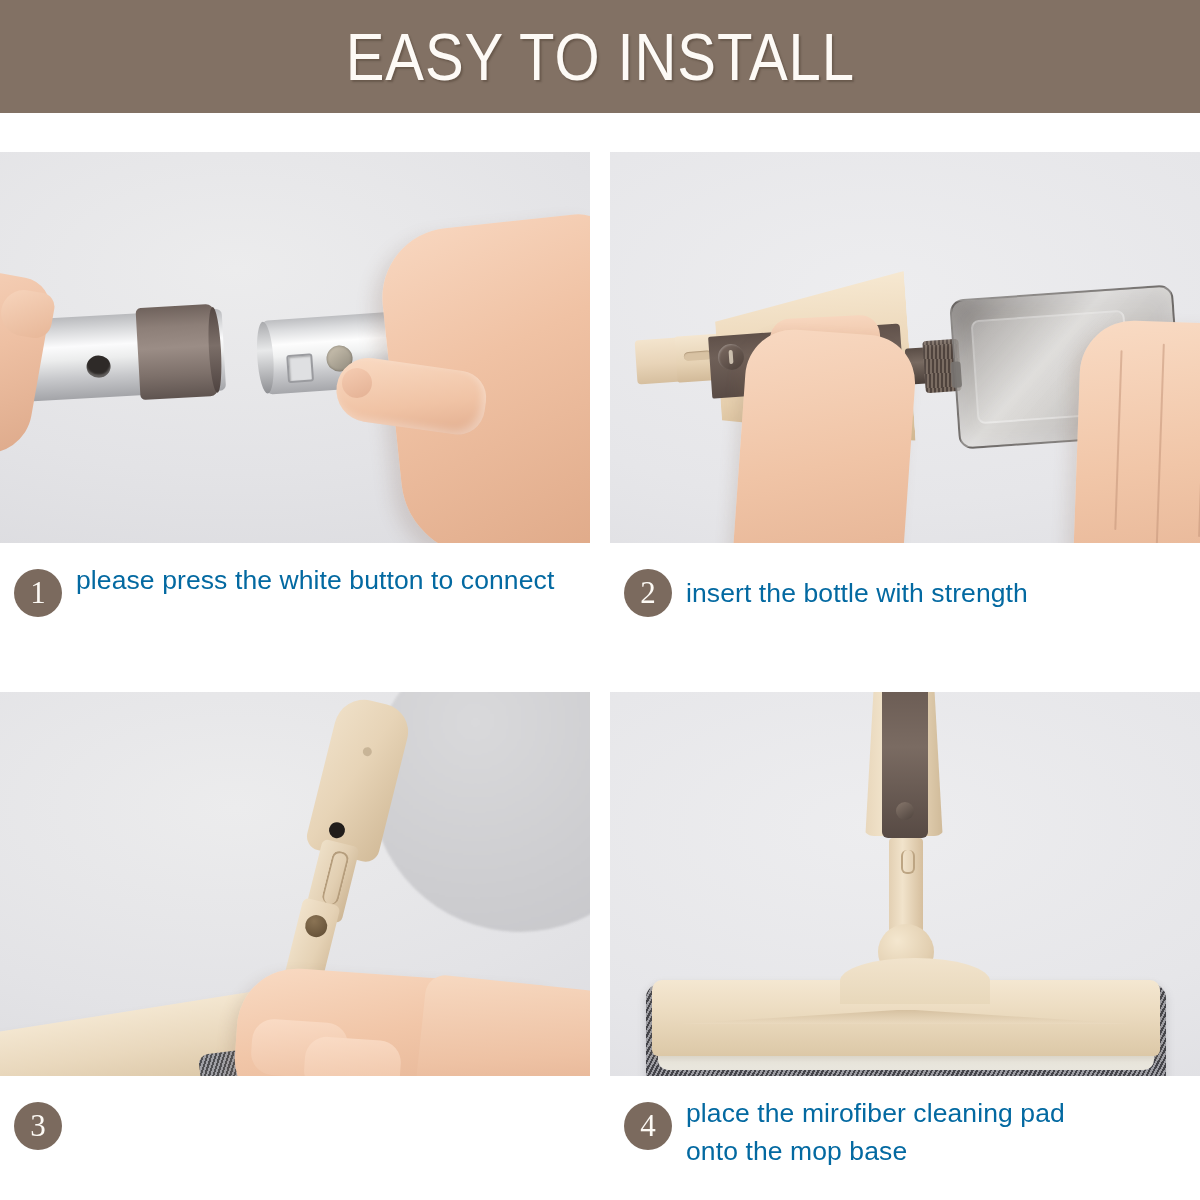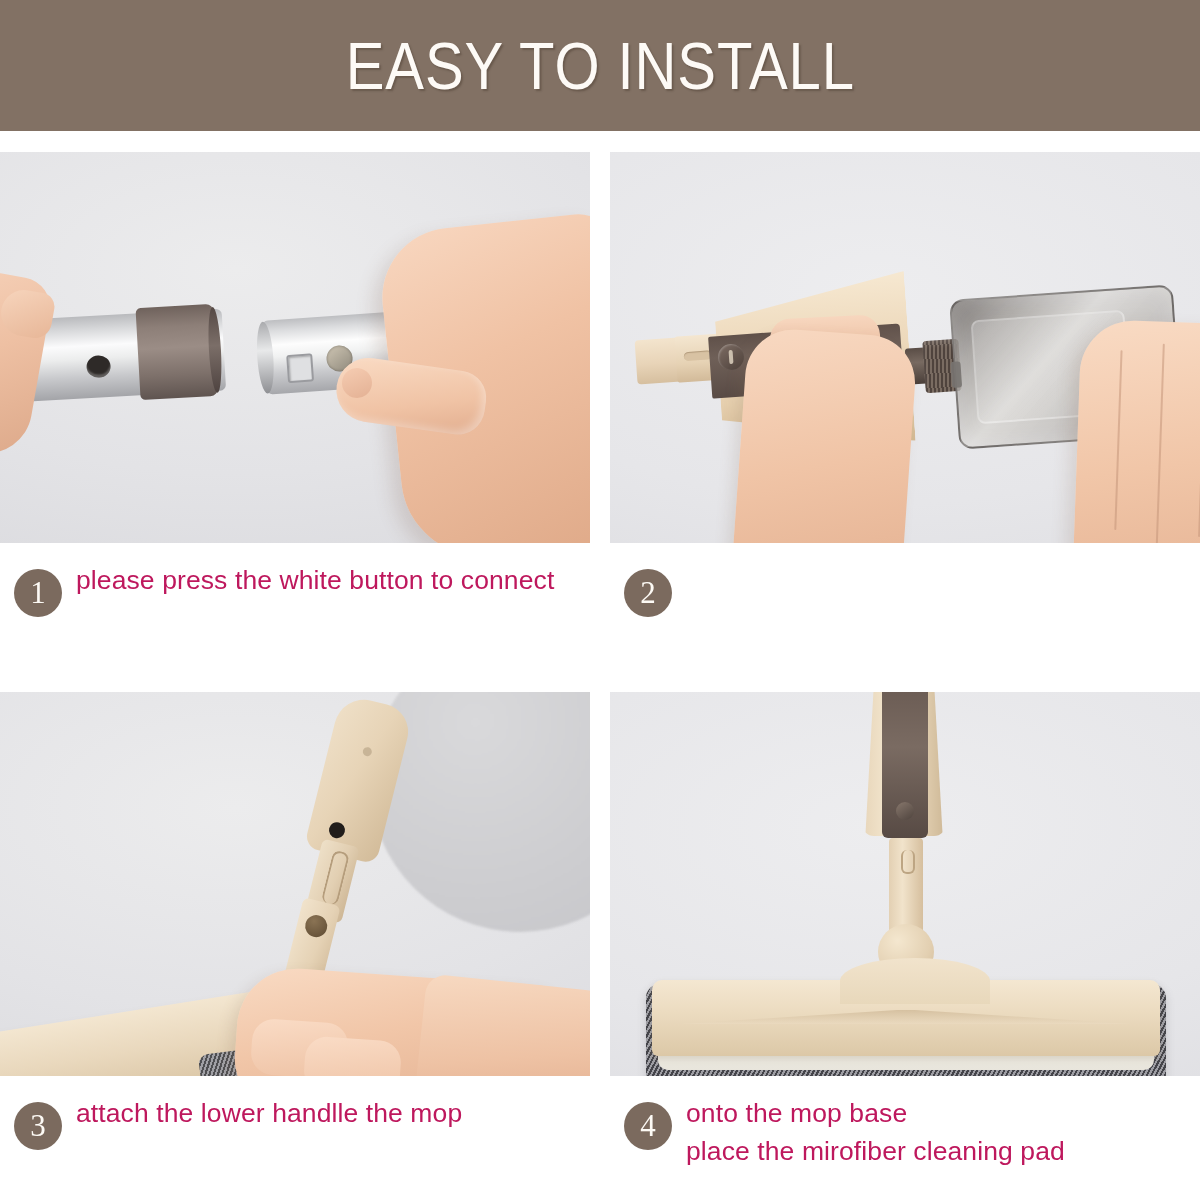--- a/index.html
+++ b/index.html
@@ -13,21 +13,21 @@
     font-family: "Liberation Sans", sans-serif;
     overflow: hidden;
     position: relative;
   }
 
   
   .header-band {
     position: absolute;
     left: 0; top: 0;
     width: 1200px;
-    height: 131px;
+    height: 113px;
     background: #827164;
     display: flex;
     align-items: center;
     justify-content: center;
   }
   .header-title {
     color: #fdfaf6;
     font-family: "Liberation Sans Narrow", "Liberation Sans", sans-serif;
     font-size: 66px;
     letter-spacing: 1px;
@@ -77,21 +77,21 @@
     background: #7b6a5e;
     color: #fdfaf5;
     font-size: 31px;
     line-height: 48px;
     text-align: center;
     font-family: "Liberation Serif", serif;
     margin-top: 8px;
   }
   .caption-text {
     margin-left: 14px;
-    color: #be185d;
+    color: #0369a1;
     font-size: 26.5px;
     line-height: 38px;
     letter-spacing: 0.1px;
     max-width: 520px;
   }
   .caption-line { display: block; }
   .caption-line.indent { padding-left: 8px; }
   .caption.single { align-items: center; padding-top: 26px; }
   .caption.single .badge { margin-top: 0; }
 
@@ -649,20 +649,23 @@
       <div class="p2-hand-left"></div>
       <div class="p2-hand-right">
         <div class="p2-fingerline" style="left:40px; top:30px; height:180px;"></div>
         <div class="p2-fingerline" style="left:82px; top:22px; height:200px;"></div>
         <div class="p2-fingerline" style="left:124px; top:28px; height:186px;"></div>
       </div>
     </div>
 
     <div class="caption single">
       <div class="badge">2</div>
+      <div class="caption-text">
+        <span class="caption-line">insert the bottle with strength</span>
+      </div>
     </div>
   </div>
 
   <div class="cell c3">
     <div class="photo">
       <div class="bg-studio"></div>
       <div class="p3-shadowball"></div>
 
       <div class="p3-upper">
         <div class="dimple"></div>
@@ -682,21 +685,20 @@
       <div class="p3-hand">
         <div class="p3-fing" style="left:16px; top:52px; width:96px; height:56px;"></div>
         <div class="p3-fing" style="left:70px; top:66px; width:96px; height:56px;"></div>
       </div>
       <div class="p3-wrist"></div>
     </div>
 
     <div class="caption">
       <div class="badge">3</div>
       <div class="caption-text">
-        <span class="caption-line">attach the lower handlle the mop</span>
       </div>
     </div>
   </div>
 
   <div class="cell c4">
     <div class="photo">
       <div class="bg-studio2"></div>
 
       <div class="p4-pole"></div>
       <div class="p4-darkstrip">
@@ -715,19 +717,19 @@
       <div class="p4-pad-inner"></div>
       <div class="p4-plate">
         <div class="hump"></div>
         <div class="crease"></div>
       </div>
     </div>
 
     <div class="caption">
       <div class="badge">4</div>
       <div class="caption-text">
+        <span class="caption-line">place the mirofiber cleaning pad</span>
         <span class="caption-line">onto the mop base</span>
-        <span class="caption-line">place the mirofiber cleaning pad</span>
       </div>
     </div>
   </div>
 
 </div>
 
 </body></html>

